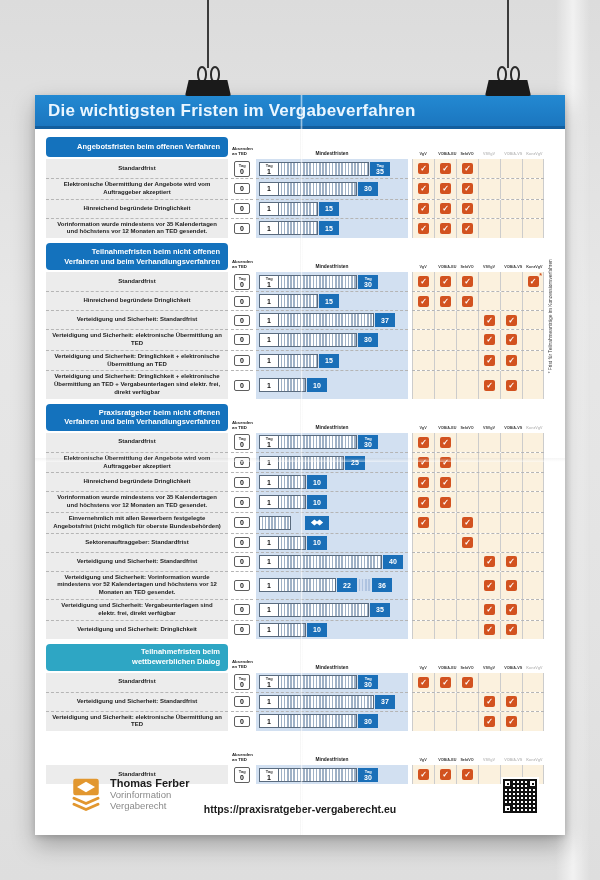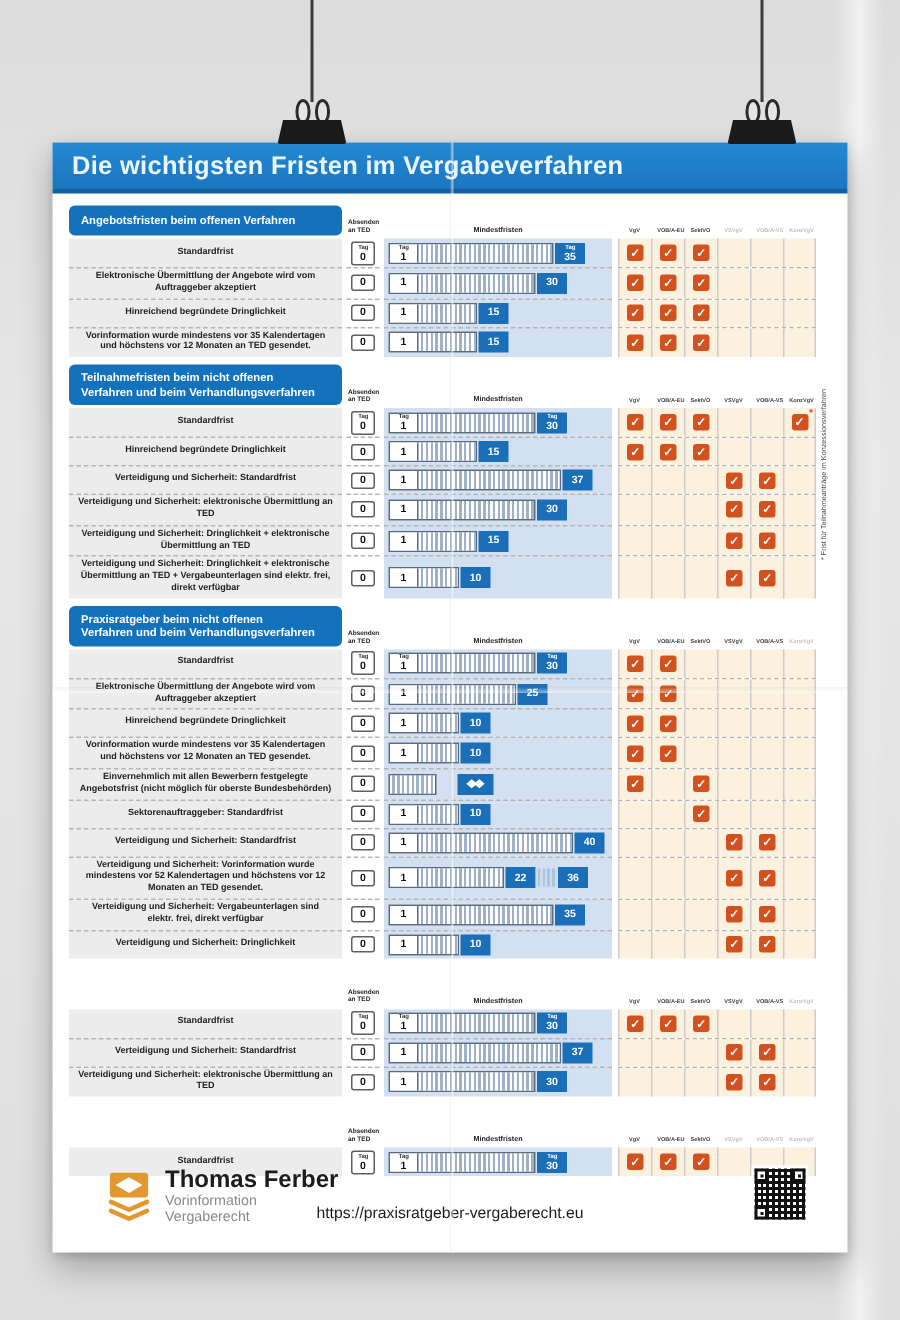--- a/index.html
+++ b/index.html
@@ -28,21 +28,21 @@
   .titlebar{height:31px;background:linear-gradient(#2389d2,#1b76bf);border-bottom:3px solid #135e9e;
     color:#eaf6ff;font-size:17px;font-weight:bold;line-height:31px;padding-left:13px;letter-spacing:.2px;}
   .content{position:absolute;left:11px;right:9px;top:42px;}
 
   
   .section{position:relative;margin-bottom:5px;}
   .sec-head{position:relative;height:20px;margin-bottom:2px;}
   .sec-head.two{height:27px;text-decoration:underline;}
   .sec-title{position:absolute;left:0;top:0;width:182px;min-height:100%;box-sizing:border-box;
     display:flex;flex-direction:column;justify-content:center;padding:2px 8px;border-radius:4px;
-    color:#fff;font-size:7.5px;font-weight:bold;line-height:1.3;}
+    color:#fff;font-size:7.5px;font-weight:bold;line-height:1.3;text-align:right;}
   .sec-title.blue{background:#1472bd;}
   .sec-title.teal{background:#2ea6c4;}
   .h-ted{position:absolute;left:186px;bottom:1px;font-size:6px;line-height:1.1;transform:scale(.72);
     transform-origin:left bottom;font-weight:bold;color:#222;white-space:nowrap;}
   .h-mind{position:absolute;left:210px;width:152px;bottom:1px;text-align:center;font-size:6px;
     transform:scale(.8);transform-origin:center bottom;font-weight:bold;color:#222;}
   .h-laws{position:absolute;left:366px;bottom:1px;width:132px;display:flex;}
   .law-h{width:22px;text-align:center;font-size:6px;transform:scale(.62);transform-origin:center bottom;
     font-weight:bold;white-space:nowrap;color:#3c3c3c;}
   .law-h.off{color:#bdbdbd;}
@@ -75,23 +75,23 @@
   .law-cell:last-child{border-right:1px solid #ccc;}
   .check{width:11px;height:11px;background:#d2521f;border-radius:2px;color:#fff;font-size:8px;
     line-height:11px;text-align:center;font-weight:bold;}
   .ast{position:absolute;top:0px;right:1px;color:#d2521f;font-size:7px;font-weight:bold;line-height:1;}
   .footnote{position:absolute;left:501px;top:2px;font-size:6px;color:#444;writing-mode:vertical-rl;
     transform:rotate(180deg) scale(.8);transform-origin:center;white-space:nowrap;}
 
   
   .footer{position:absolute;left:22px;right:22px;bottom:14px;height:46px;}
   .brand{position:absolute;left:14px;top:2px;display:flex;gap:9px;align-items:center;}
-  .brand-name{font-size:16px;font-weight:bold;color:#1c1c1c;line-height:1.2;}
+  .brand-name{font-size:11px;font-weight:bold;color:#1c1c1c;line-height:1.2;}
   .brand-sub{font-size:9.5px;color:#8a8a8a;line-height:1.15;}
-  .url{position:absolute;left:50%;transform:translateX(-50%);bottom:6px;font-size:10.5px;font-weight:normal;
+  .url{position:absolute;left:50%;transform:translateX(-50%);bottom:6px;font-size:10.5px;font-weight:bold;
     color:#1c1c1c;white-space:nowrap;}
   .qr{position:absolute;right:4px;top:2px;width:38px;height:38px;background:#fff;padding:2px;box-sizing:border-box;}
   .qr-inner{width:100%;height:100%;background-image:
     repeating-linear-gradient(0deg,#111 0 2px,transparent 2px 4px),
     repeating-linear-gradient(90deg,#111 0 2px,#fff 2px 4px);}
   .fd{position:absolute;width:9px;height:9px;border:2px solid #111;background:#fff;box-sizing:border-box;}
   .fd::after{content:'';position:absolute;inset:1.5px;background:#111;}
   .fd-tl{left:2px;top:2px;} .fd-tr{right:2px;top:2px;} .fd-bl{left:2px;bottom:2px;}
 </style>
 </head>
@@ -834,20 +834,24 @@
               <div class="law-cell">
                 <div class="check">✓</div>
               </div>
               <div class="law-cell"></div>
             </div>
           </div>
         </div>
       </div>
       <div class="section">
         <div class="sec-head two">
+          <div class="sec-title teal">
+            <div>Teilnahmefristen beim</div>
+            <div>wettbewerblichen Dialog</div>
+          </div>
           <div class="h-ted">
             <div>Absenden</div>
             <div>an TED</div>
           </div>
           <div class="h-mind">Mindestfristen</div>
           <div class="h-laws">
             <span class="law-h on">VgV</span>
             <span class="law-h on">VOB/A-EU</span>
             <span class="law-h on">SektVO</span>
             <span class="law-h on">VSVgV</span>

